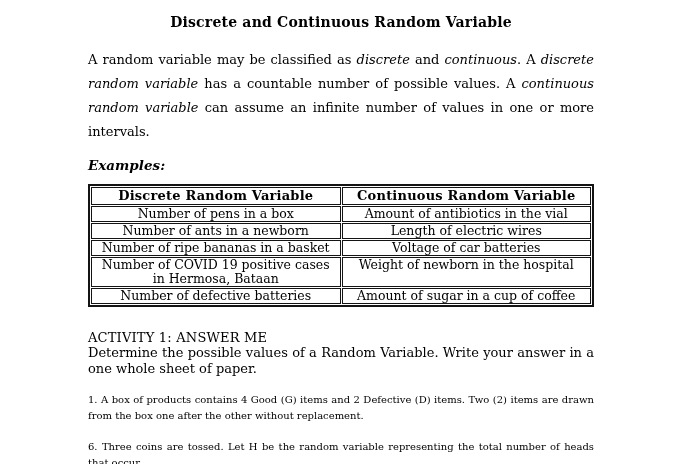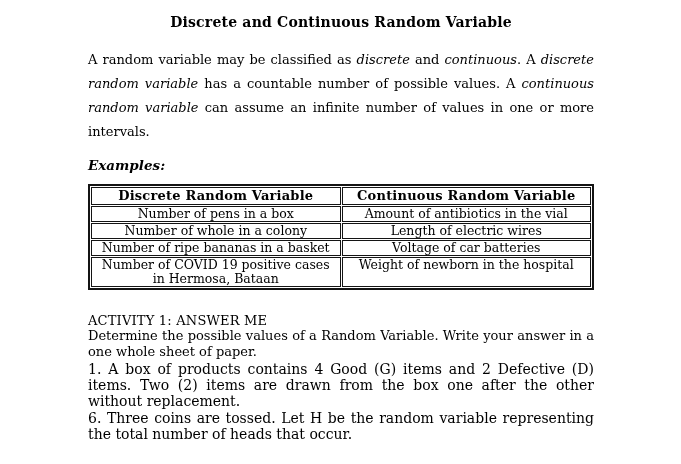--- a/index.html
+++ b/index.html
@@ -72,24 +72,24 @@
     margin: 23px 0 0 0;
     letter-spacing: 0.2px;
   }
   .activity-instruction {
     font-size: 13px;
     line-height: 16px;
     text-align: justify;
     margin: 0;
   }
   .activity-item {
-    font-size: 14px;
+    font-size: 10px;
     line-height: 16px;
     text-align: justify;
-    margin: 1px 0 0 0;
+    margin: 15px 0 0 0;
   }
 </style>
 </head>
 <body>
 
 <div class="canvas">
   <div class="content">
 
     <h1 class="title">Discrete and Continuous Random Variable</h1>
 
@@ -103,30 +103,34 @@
           <th>Discrete Random Variable</th>
           <th>Continuous Random Variable</th>
         </tr>
       </thead>
       <tbody>
           <tr>
             <td>Number of pens in a box</td>
             <td>Amount of antibiotics in the vial</td>
           </tr>
           <tr>
-            <td>Number of whole in a colony</td>
+            <td>Number of ants in a newborn</td>
             <td>Length of electric wires</td>
           </tr>
           <tr>
             <td>Number of ripe bananas in a basket</td>
             <td>Voltage of car batteries</td>
           </tr>
           <tr>
             <td>Number of COVID 19 positive cases in Hermosa, Bataan</td>
             <td>Weight of newborn in the hospital</td>
+          </tr>
+          <tr>
+            <td>Number of defective batteries</td>
+            <td>Amount of sugar in a cup of coffee</td>
           </tr>
         </tbody>
     </table>
 
     <div>
       <p class="activity-heading">ACTIVITY 1: ANSWER ME</p>
       <p class="activity-instruction">Determine the possible values of a Random Variable. Write your answer in a one whole sheet of paper.</p>
       <p class="activity-item">1. A box of products contains 4 Good (G) items and 2 Defective (D) items. Two (2) items are drawn from the box one after the other without replacement.</p>
       <p class="activity-item">6. Three coins are tossed. Let H be the random variable representing the total number of heads that occur.</p>
     </div>

